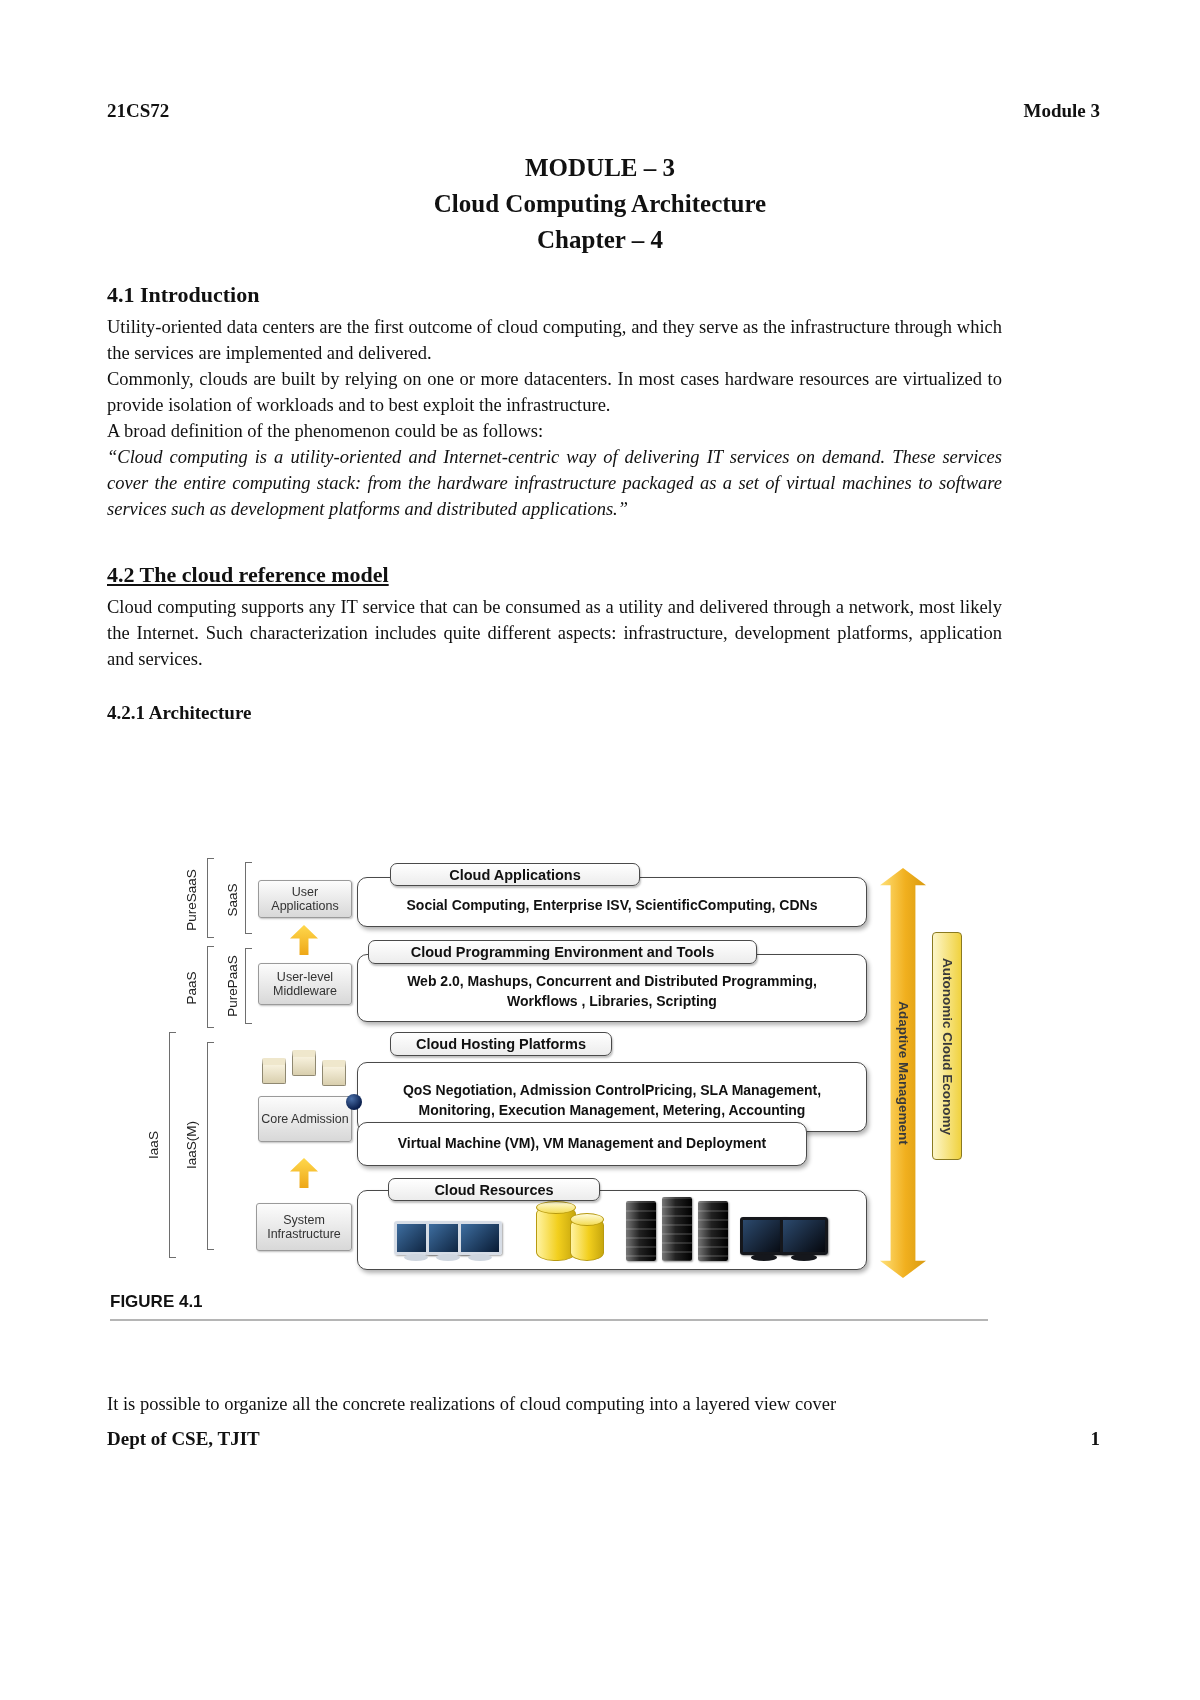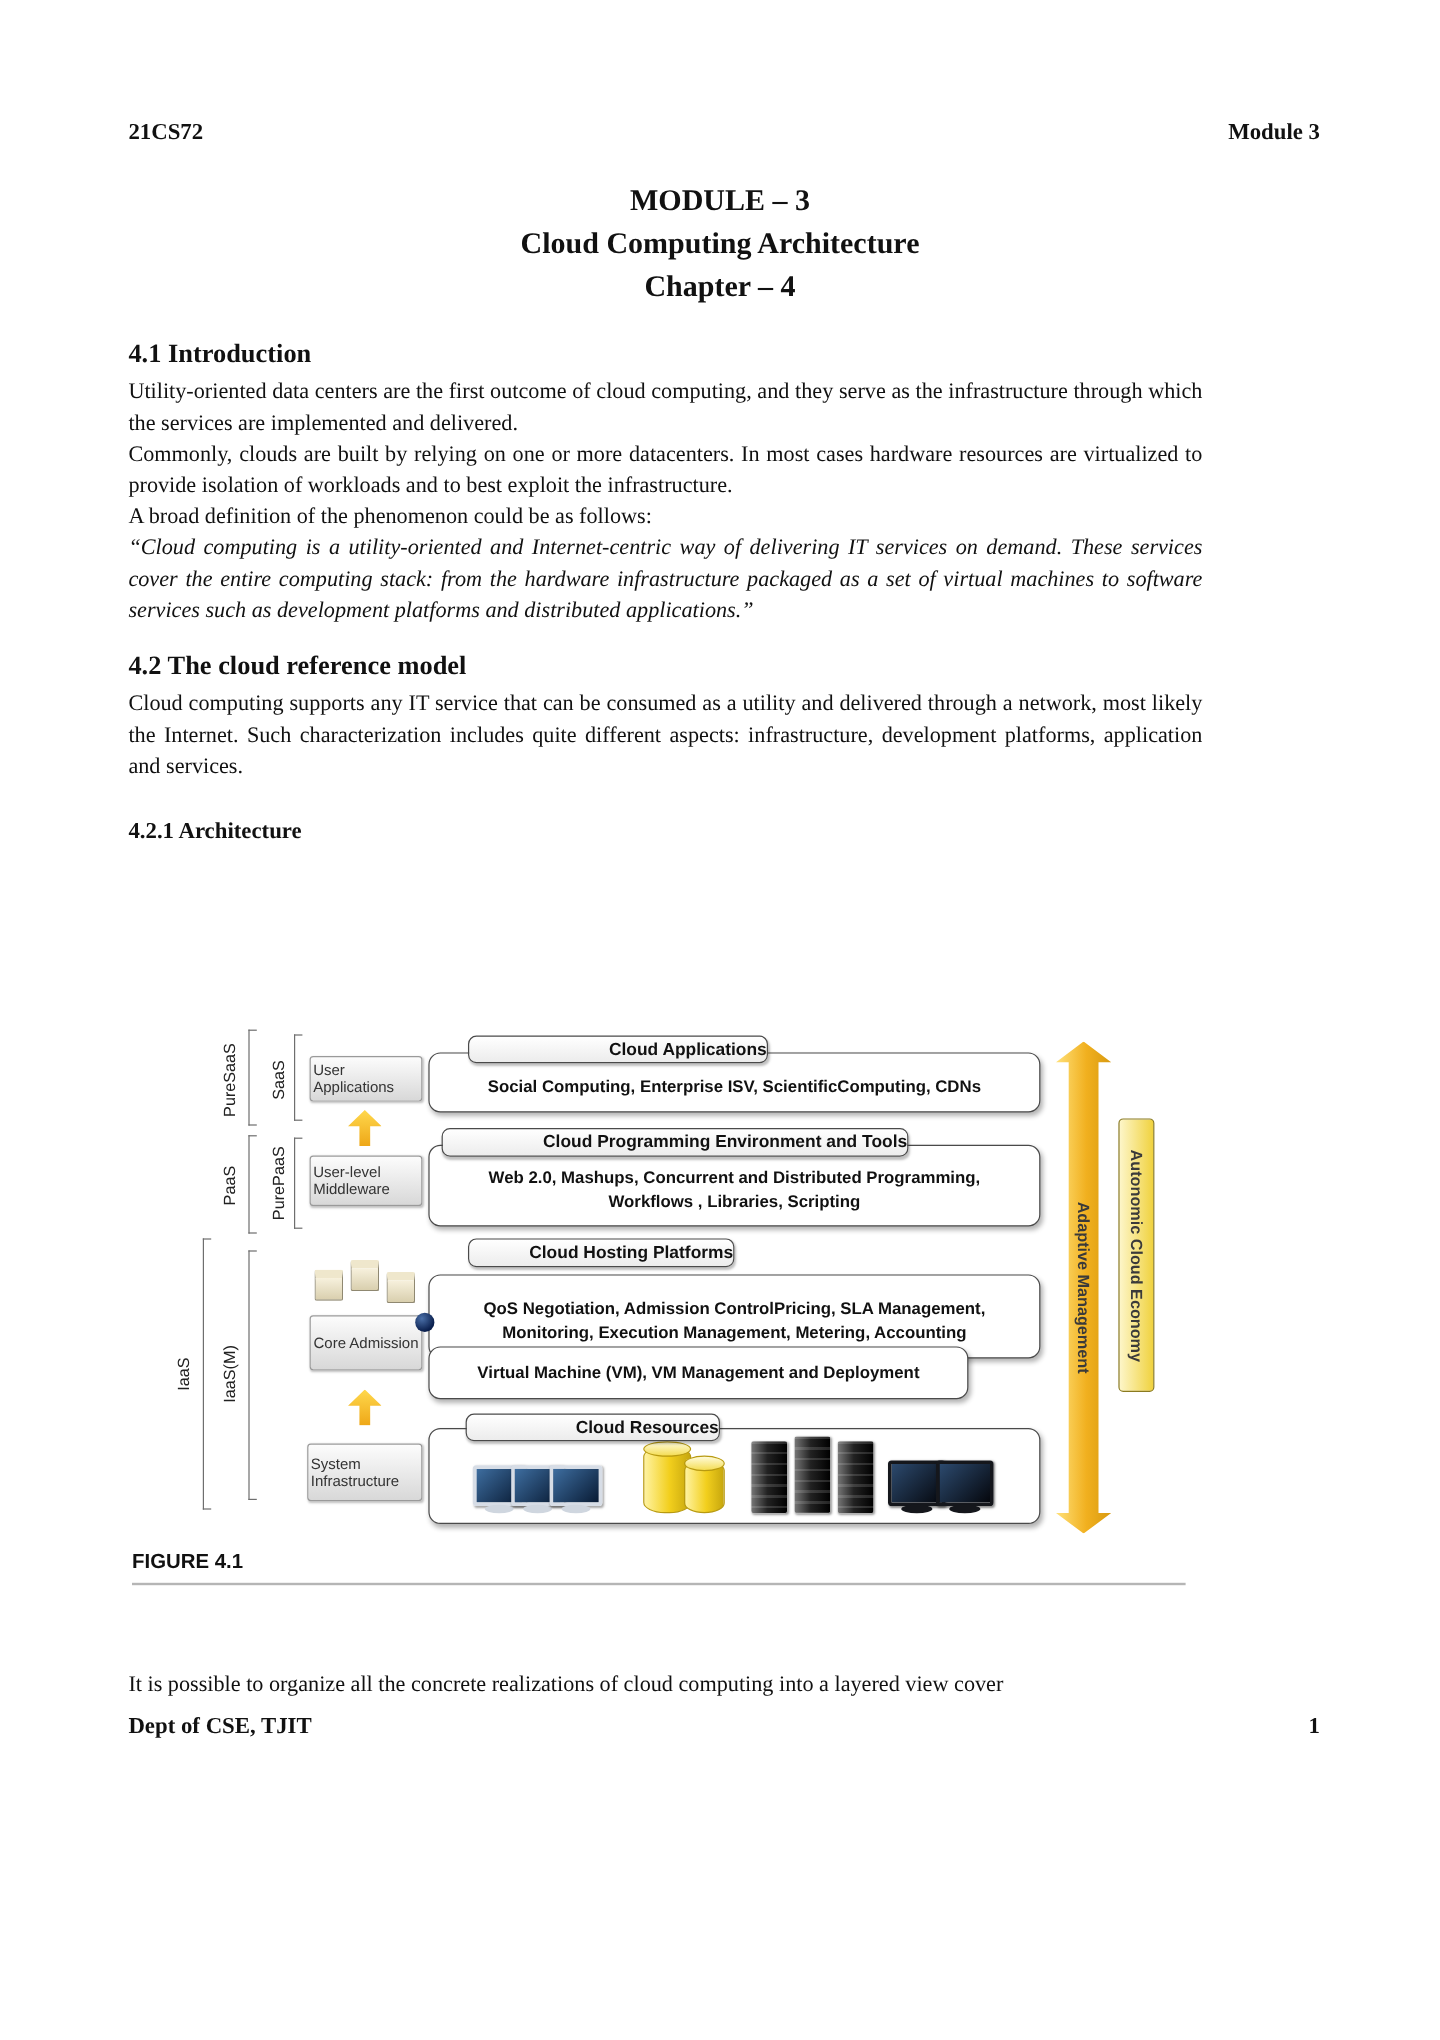--- a/index.html
+++ b/index.html
@@ -10,36 +10,36 @@
   }
   
   .hf-row { position:absolute; left:107px; right:100px; display:flex; justify-content:space-between; font-weight:bold; font-size:19px; }
   .header-row { top:100px;gap:20px; }
   .footer-row { top:1428px; }
   
   .title-block { position:absolute; top:150px; left:0; width:100%; text-align:center; font-weight:bold; font-size:25px; line-height:36px; }
   
   .body-text { position:absolute; top:282px; left:107px; width:895px; }
   .body-text h2 { font-size:22px; margin:0 0 6px 0; font-weight:bold; }
-  .body-text h2.second { margin-top:20px; }
+  .body-text h2.second { margin-top:40px;text-decoration:underline; }
   .body-text h3 { font-size:19px; margin:30px 0 0 0; font-weight:bold; }
   .body-text p { margin:0; font-size:18.5px; line-height:26px; text-align:justify; }
   .quote { font-style:italic; }
   
   .diagram { position:absolute; top:846px; left:112px; width:860px; height:448px; font-family:"Liberation Sans", sans-serif; }
   .vlabel { position:absolute; white-space:nowrap; font-size:13.5px; color:#222;
             transform:translate(-50%,-50%) rotate(-90deg); transform-origin:center; }
   .bracket { position:absolute; width:7px; border:1.5px solid #6e6e6e; border-right:none; }
   .lbox { position:absolute; background:linear-gradient(180deg,#fcfcfc,#d8d8d8); border:1px solid #9a9a9a;
           border-radius:3px; box-shadow:1px 1px 2px rgba(0,0,0,.25); display:flex; align-items:center; justify-content:center;
-          font-size:12.5px; color:#333; line-height:1.15; padding:2px; }
+          text-align:center; font-size:12.5px; color:#333; line-height:1.15; padding:2px; }
   .up-arrow { position:absolute; width:28px; height:30px; background:linear-gradient(180deg,#ffd84d,#eea717);
               clip-path:polygon(50% 0,100% 45%,66% 45%,66% 100%,34% 100%,34% 45%,0 45%); }
   .tab { position:absolute; background:linear-gradient(180deg,#ffffff,#ececec); border:1.6px solid #4a4a4a; border-radius:7px;
-         display:flex; align-items:center; justify-content:flex-end; font-weight:bold; font-size:14.5px; z-index:2;
+         display:flex; align-items:center; justify-content:center; font-weight:bold; font-size:14.5px; z-index:2;
          box-shadow:1px 2px 2px rgba(0,0,0,.25); }
   .lbody { position:absolute; background:#fff; border:1.8px solid #4a4a4a; border-radius:10px;
            box-shadow:2px 3px 4px rgba(0,0,0,.3); display:flex; align-items:center; justify-content:center;
            text-align:center; font-weight:bold; font-size:14px; line-height:1.4; padding:12px 12px 4px 12px; }
   .lbody span { display:inline-block; }
   .lbody.noshift { padding:4px 12px; }
   .lbody.res { padding:0; display:block; }
   .cubes { position:absolute; z-index:3; }
   .cube { position:absolute; width:24px; height:26px; background:linear-gradient(180deg,#f7f1dd,#d9cfae);
           border:1px solid #8f8871; border-top:7px solid #efe7cc; border-radius:2px; }

